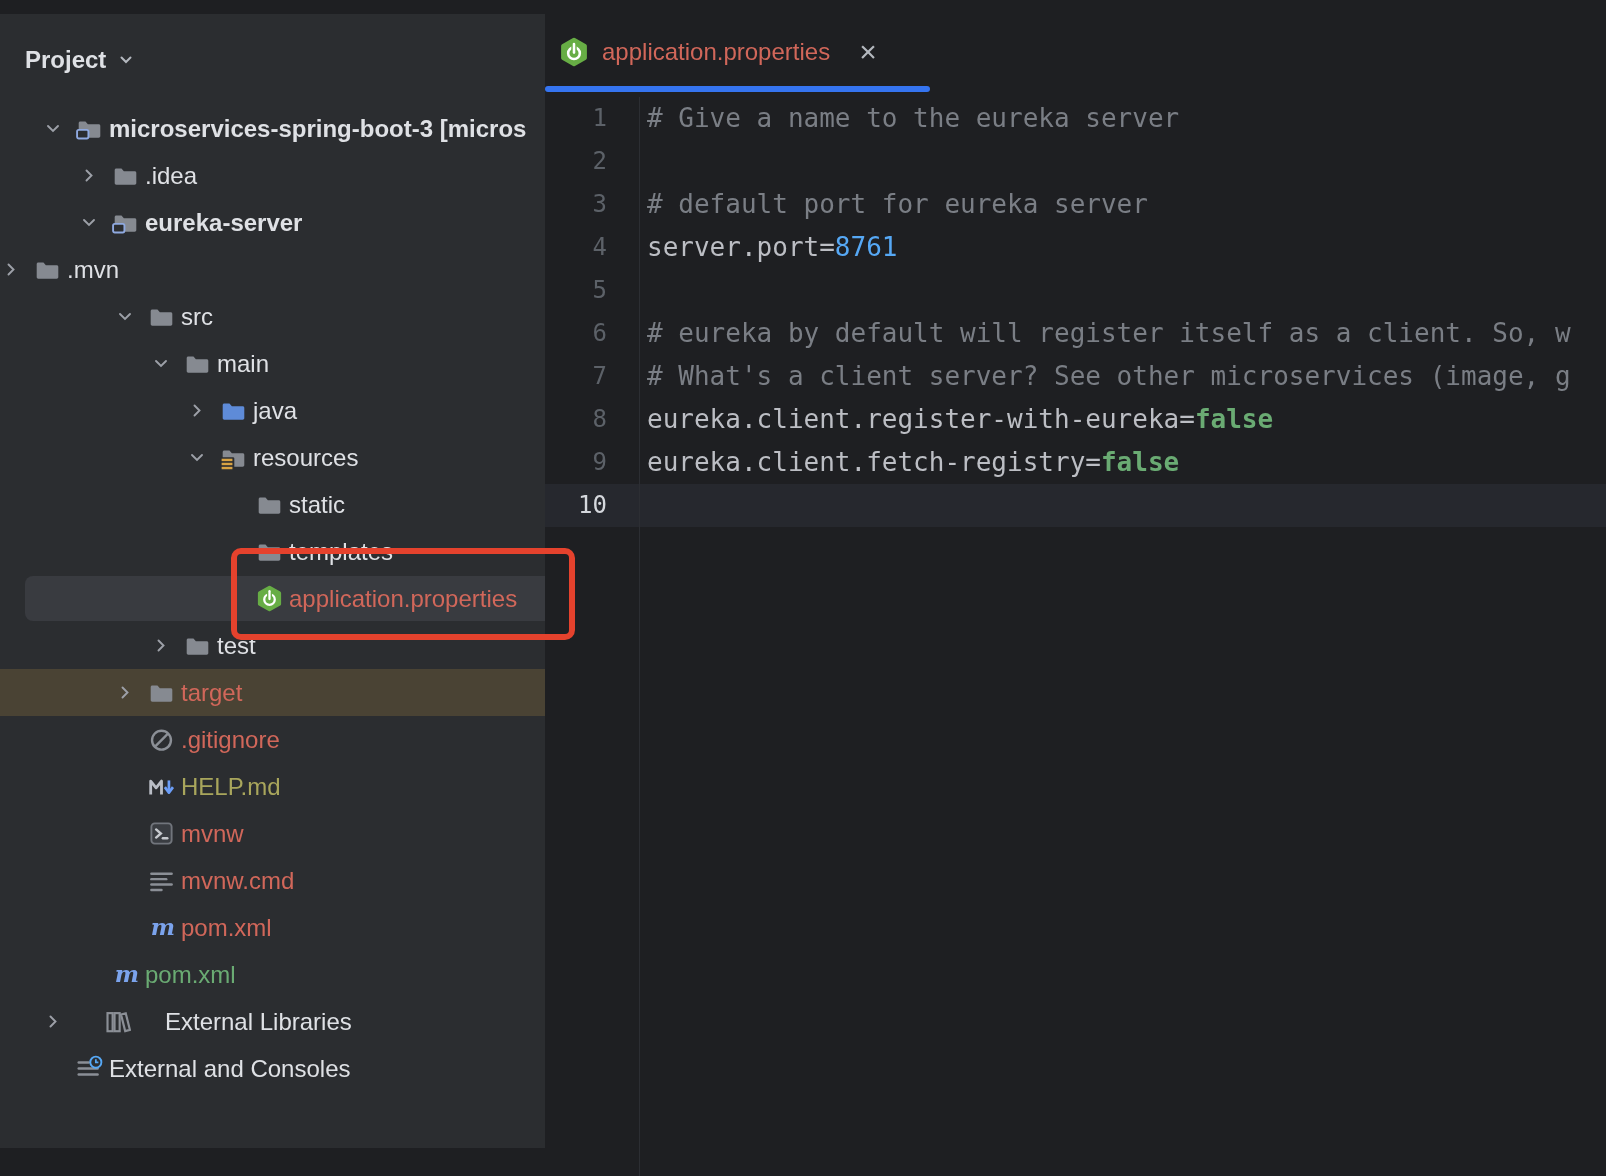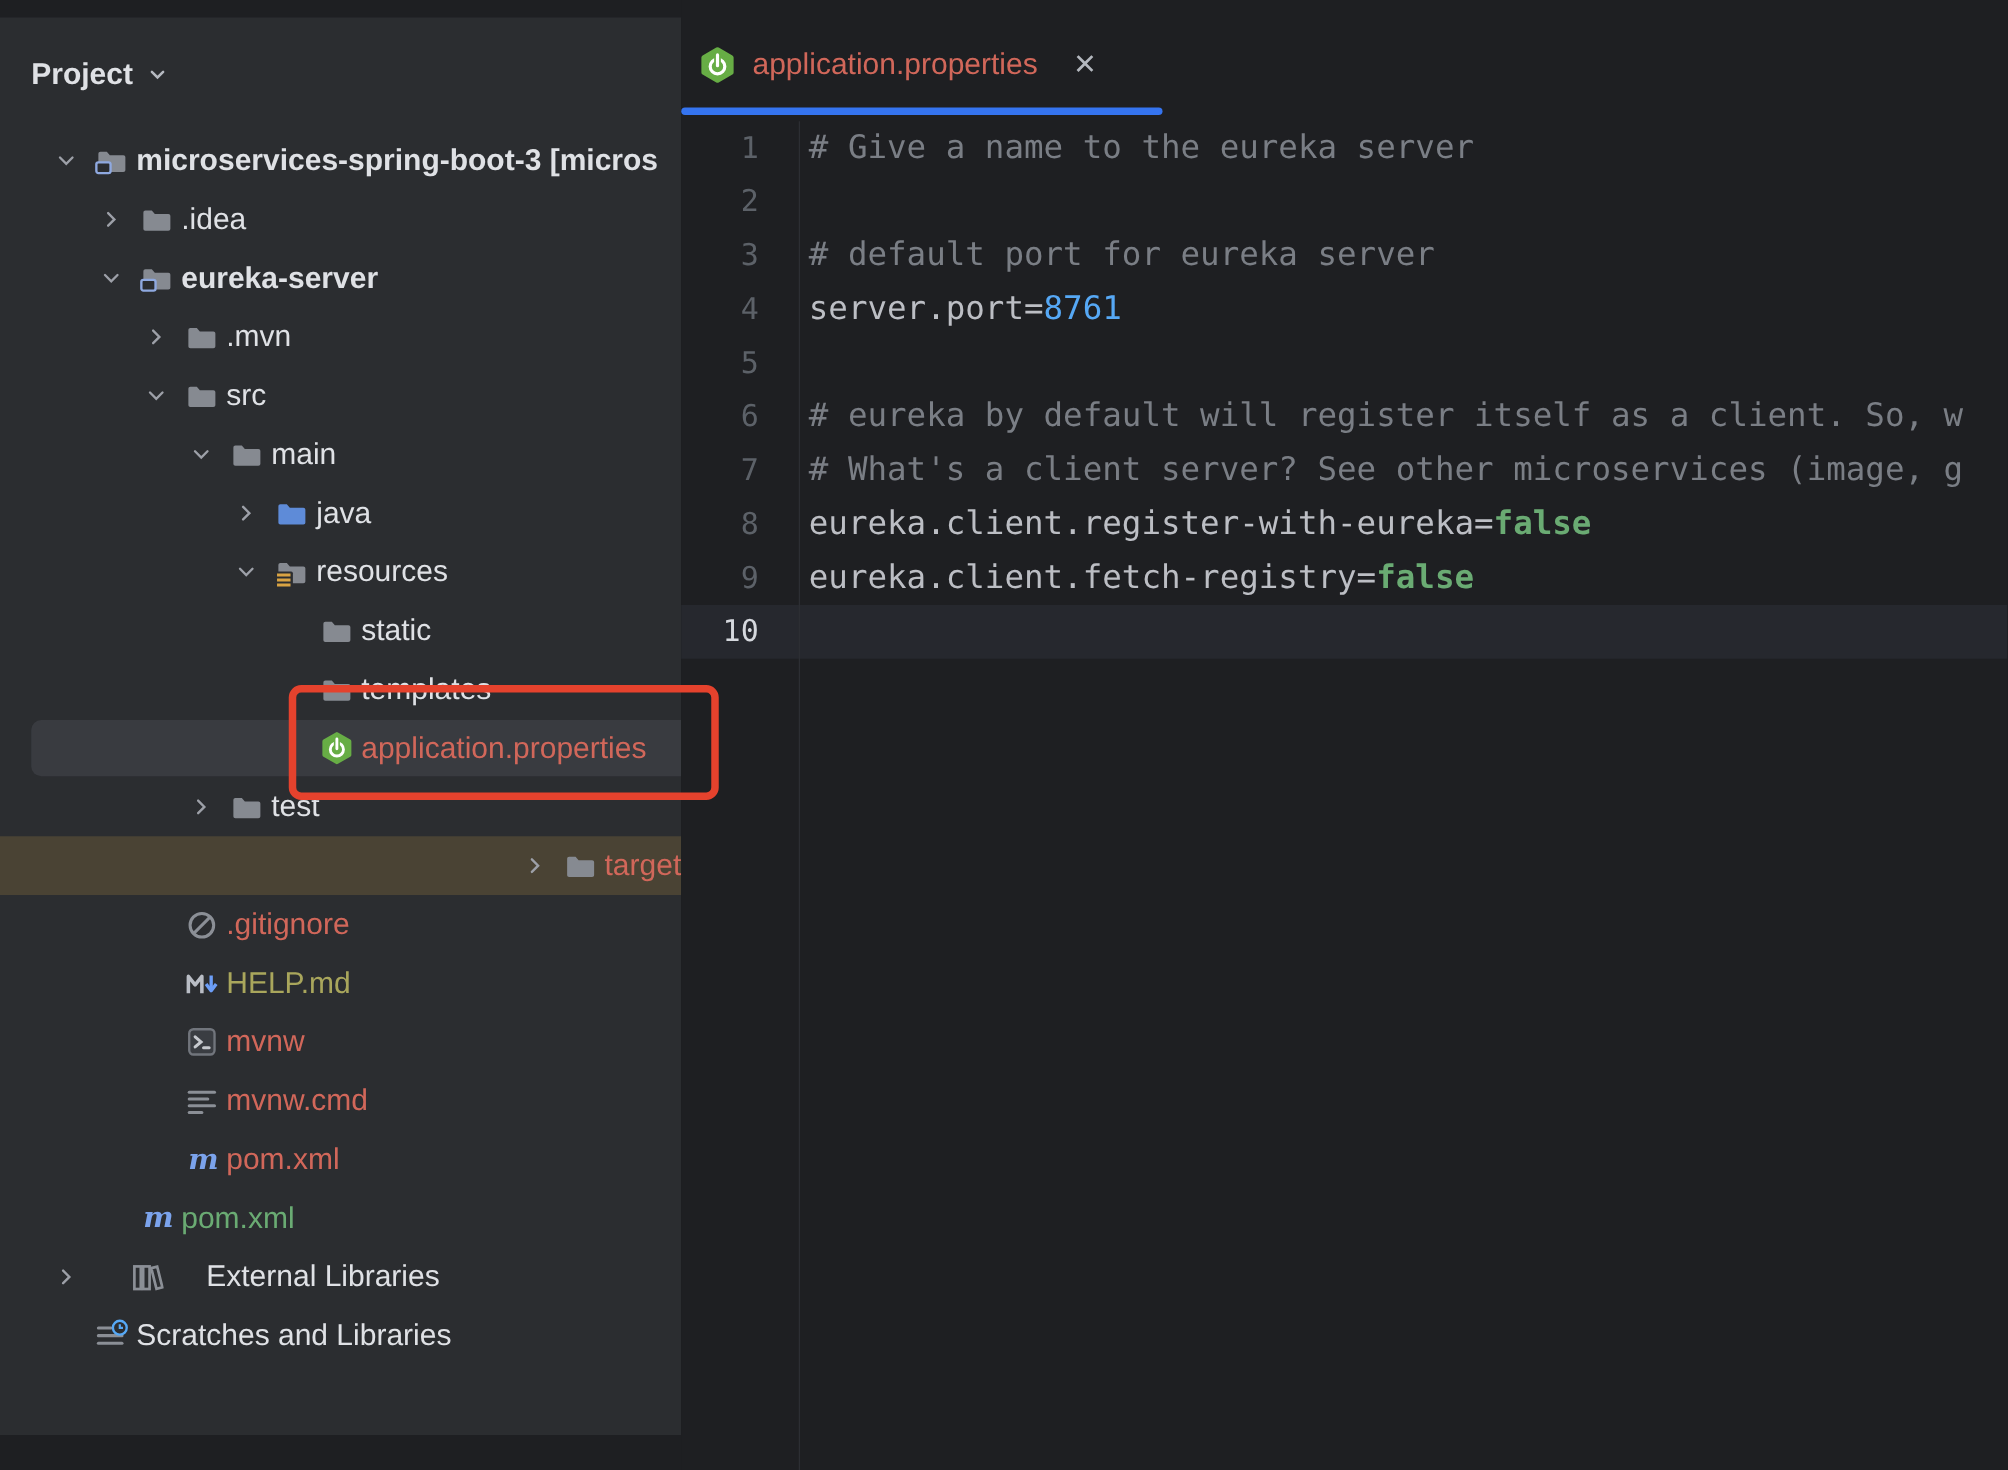--- a/index.html
+++ b/index.html
@@ -130,21 +130,21 @@
           </svg>
         </span>
         <span class="ticon">
           <svg viewBox="0 0 20 20" width="27" height="27">
             <path d="M2 6 C2 5.3 2.5 4.8 3.2 4.8 H7 L8.8 6.8 H16.8 C17.5 6.8 18 7.3 18 8 V15.6 C18 16.3 17.5 16.8 16.8 16.8 H3.2 C2.5 16.8 2 16.3 2 15.6 Z" fill="#868A91"></path>
             <rect x="0.8" y="11" width="8.4" height="6.4" rx="1.2" fill="#2B2D30" stroke="#8FA9E0" stroke-width="1.4"></rect>
           </svg>
         </span>
         <span class="c-bold">eureka-server</span>
       </div>
-      <div class="tree-row" style="padding-left: 114px;">
+      <div class="tree-row" style="">
         <span class="chev">
           <svg width="22" height="22" viewBox="0 0 22 22">
             <polyline points="8.5,5.5 13.5,10.5 8.5,15.5" fill="none" stroke="#9DA0A8" stroke-width="1.9" stroke-linecap="round"></polyline>
           </svg>
         </span>
         <span class="ticon">
           <svg viewBox="0 0 20 20" width="27" height="27">
             <path d="M2 6 C2 5.3 2.5 4.8 3.2 4.8 H7 L8.8 6.8 H16.8 C17.5 6.8 18 7.3 18 8 V15.6 C18 16.3 17.5 16.8 16.8 16.8 H3.2 C2.5 16.8 2 16.3 2 15.6 Z" fill="#868A91"></path>
           </svg>
         </span>
@@ -244,21 +244,21 @@
             <polyline points="8.5,5.5 13.5,10.5 8.5,15.5" fill="none" stroke="#9DA0A8" stroke-width="1.9" stroke-linecap="round"></polyline>
           </svg>
         </span>
         <span class="ticon">
           <svg viewBox="0 0 20 20" width="27" height="27">
             <path d="M2 6 C2 5.3 2.5 4.8 3.2 4.8 H7 L8.8 6.8 H16.8 C17.5 6.8 18 7.3 18 8 V15.6 C18 16.3 17.5 16.8 16.8 16.8 H3.2 C2.5 16.8 2 16.3 2 15.6 Z" fill="#868A91"></path>
           </svg>
         </span>
         <span class="c-default">test</span>
       </div>
-      <div class="tree-row bg-excluded" style=" justify-content: flex-end;">
+      <div class="tree-row bg-excluded" style="padding-left: 114px;">
         <span class="chev">
           <svg width="22" height="22" viewBox="0 0 22 22">
             <polyline points="8.5,5.5 13.5,10.5 8.5,15.5" fill="none" stroke="#9DA0A8" stroke-width="1.9" stroke-linecap="round"></polyline>
           </svg>
         </span>
         <span class="ticon">
           <svg viewBox="0 0 20 20" width="27" height="27">
             <path d="M2 6 C2 5.3 2.5 4.8 3.2 4.8 H7 L8.8 6.8 H16.8 C17.5 6.8 18 7.3 18 8 V15.6 C18 16.3 17.5 16.8 16.8 16.8 H3.2 C2.5 16.8 2 16.3 2 15.6 Z" fill="#868A91"></path>
           </svg>
         </span>
@@ -351,21 +351,21 @@
           <svg viewBox="0 0 20 20" width="27" height="27">
             <g stroke="#8B8F96" stroke-width="1.8" stroke-linecap="round">
               <line x1="2" y1="5.5" x2="9.5" y2="5.5"></line>
               <line x1="2" y1="10" x2="16" y2="10"></line>
               <line x1="2" y1="14.5" x2="16" y2="14.5"></line>
             </g>
             <circle cx="14.7" cy="5.3" r="4.1" fill="#2B2D30" stroke="#56A8F5" stroke-width="1.4"></circle>
             <path d="M14.7 3.2 V5.4 H16.6" fill="none" stroke="#56A8F5" stroke-width="1.3"></path>
           </svg>
         </span>
-        <span class="c-default">Scratches and Libraries</span>
+        <span class="c-default">External and Consoles</span>
       </div>
     </div>
 </div>
 
 <div class="editor">
   <div class="tabbar">
     <div class="tab">
       <span class="tab-spring" id="tab-icon">
           <svg viewBox="0 0 20 20" width="30" height="30">
             <polygon points="10,1.8 17.3,6 17.3,14 10,18.2 2.7,14 2.7,6" fill="#67AD45" stroke="#67AD45" stroke-width="2.6" stroke-linejoin="round"></polygon>

